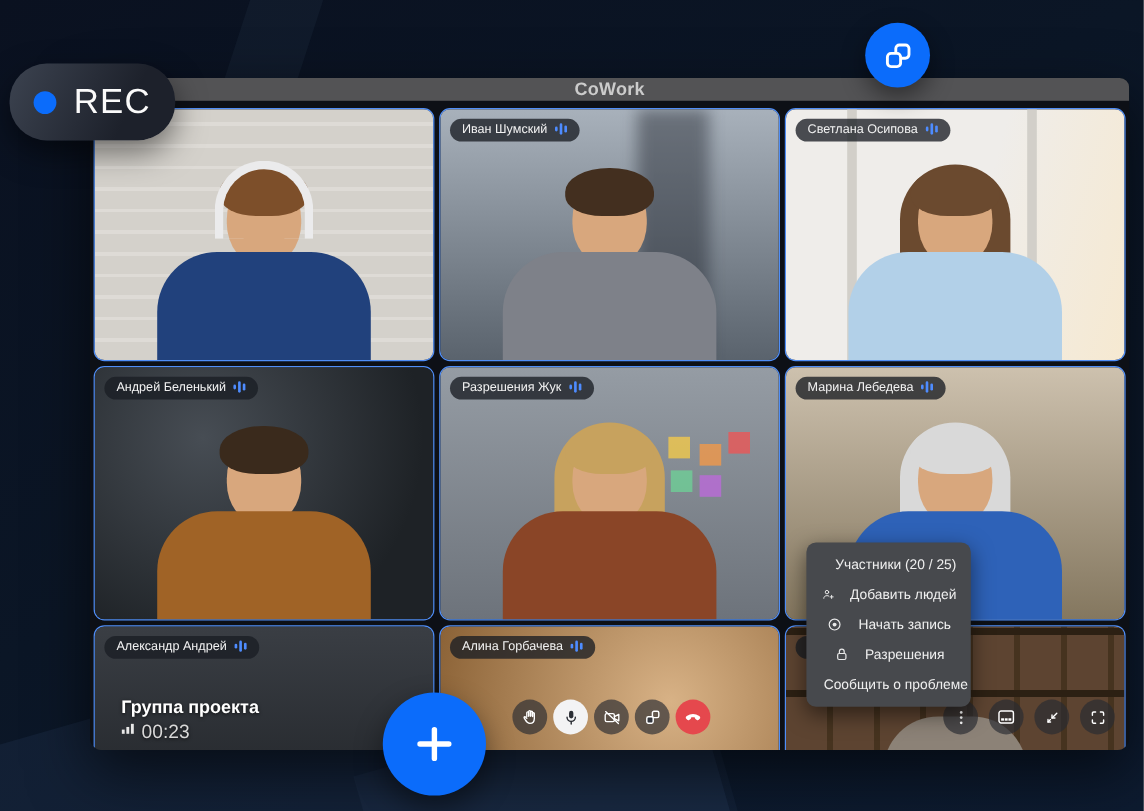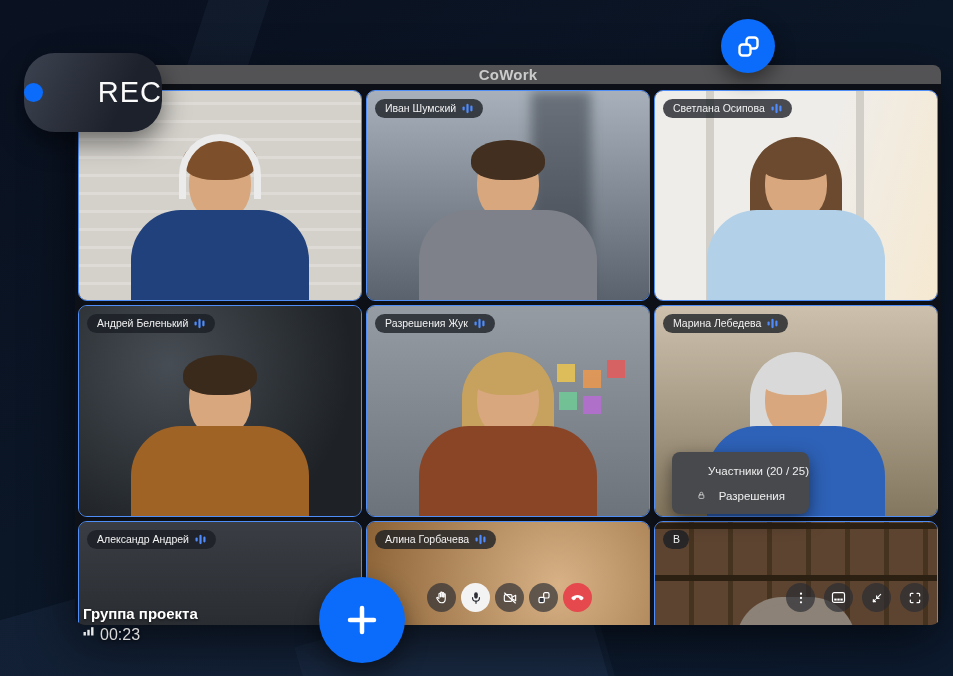--- a/index.html
+++ b/index.html
@@ -68,61 +68,61 @@
   .p8 { background:radial-gradient(circle at 68% 30%,#d8b286 0%,#8a6135 85%); --hair:#e3c487; }
   .p9 { background:repeating-linear-gradient(90deg,#5d4431 0 34px,#46331f 34px 39px); --hair:#8c8277; }
   .p9::before { content:''; position:absolute; inset:0; background:repeating-linear-gradient(0deg,transparent 0 46px,#2c2013 46px 52px); }
   .r3 .head { top:56%; width:116px; height:140px; }
   .r3 .hairlong { top:50%; width:160px; height:180px; }
   .p9 .head { top:42%; width:84px; height:100px; }
   .p9 .hairlong { top:36%; width:120px; height:150px; }
 
   
   .pill {
-    position:absolute; top:8px; left:8px; z-index:5; display:flex; align-items:center; gap:6px;
+    position:absolute; top:8px; left:8px; z-index:5; display:flex; gap:6px;
     background:rgba(26,29,36,.78); border-radius:11px; padding:3px 9px 4px 10px;
   }
   .pill .pname { color:#f2f2f2; font-size:10.5px; }
 
   
   .rec-badge {
-    position:absolute; left:24px; top:53px; width:138px; height:79px; border-radius:31px;
+    position:absolute; left:8px; top:53px; width:138px; height:64px; border-radius:31px;
     background:linear-gradient(115deg,#3c4350 0%,#1d212b 70%);
-    display:flex; align-items:center; justify-content:space-between; gap:14px;
+    display:flex; align-items:center; justify-content:center; gap:14px;
     box-shadow:0 10px 26px rgba(0,0,0,.5); z-index:40;
   }
   .rec-dot { width:19px; height:19px; border-radius:50%; background:#0b6cfb; }
   .rec-label { color:#fafafa; font-size:29px; letter-spacing:1px; }
 
   .pip-button {
     position:absolute; left:721px; top:19px; width:54px; height:54px; border-radius:50%;
     background:#0b6cfb; display:flex; align-items:center; justify-content:center;
     box-shadow:0 8px 20px rgba(0,0,0,.45); z-index:40;
   }
 
-  .group-info { position:absolute; left:83px; top:581px; z-index:20; text-shadow:0 1px 3px rgba(0,0,0,.7);margin-top:24px; }
+  .group-info { position:absolute; left:101px; top:581px; z-index:20; text-shadow:0 1px 3px rgba(0,0,0,.7); }
   .group-title { color:#fff; font-size:15px; font-weight:bold; }
   .group-duration { display:flex; align-items:flex-start; gap:5px; margin-top:4px; color:#d8d8d8; font-size:16px; }
 
   .call-controls { position:absolute; left:427px; top:583px; display:flex; gap:5px; z-index:20; }
   .ctrl {
     width:29px; height:29px; border-radius:50%; background:rgba(40,43,50,.66);
     display:flex; align-items:center; justify-content:center;
   }
   .ctrl.mic { background:#f3f3f4; }
   .ctrl.end { background:#e5484d; }
 
   .view-controls { position:absolute; left:786px; top:583px; display:flex; gap:9px; z-index:20; }
 
   .context-menu {
     position:absolute; left:672px; top:452px; width:137px; z-index:30;
     background:#47494d; border-radius:8px; padding:6px 0;
     box-shadow:0 6px 18px rgba(0,0,0,.5);
   }
-  .mi { display:flex; align-items:center; gap:12px; height:25px; padding:0 24px; white-space:nowrap; }
+  .mi { display:flex; align-items:center; gap:12px; height:25px; padding:0 12px; white-space:nowrap;justify-content:center; }
   .mi span { color:#efefef; font-size:11.5px; }
 
   .add-button {
     position:absolute; left:319px; top:577px; width:86px; height:86px; border-radius:50%;
     background:#0b6cfb; display:flex; align-items:center; justify-content:center;
     box-shadow:0 10px 24px rgba(0,0,0,.45); z-index:40;
   }
   svg { display:block; }
 </style>
 </head>
@@ -364,24 +364,48 @@
     <svg width="15" height="15" viewBox="0 0 24 24" fill="none" stroke="#e9e9e9" stroke-width="1.6" stroke-linecap="round">
       <circle cx="9" cy="8" r="2.7"></circle>
       <path d="M4.3 17.5c0-2.7 2.1-4.3 4.7-4.3s4.7 1.6 4.7 4.3"></path>
       <path d="M15.3 6a2.3 2.3 0 1 1 .6 4.5"></path>
       <path d="M16 13.4c2.2.2 3.8 1.6 3.8 3.7"></path>
     </svg>
     <span>Участники (20 / 25)</span>
   </div>
   <div class="mi">
     <svg width="15" height="15" viewBox="0 0 24 24" fill="none" stroke="#e9e9e9" stroke-width="1.6" stroke-linecap="round">
+      <circle cx="10" cy="8" r="2.8"></circle>
+      <path d="M4.8 18c0-2.7 2.3-4.3 5.2-4.3 1 0 2 .2 2.8.6"></path>
+      <line x1="17.5" y1="13.2" x2="17.5" y2="18.2"></line>
+      <line x1="15" y1="15.7" x2="20" y2="15.7"></line>
+    </svg>
+    <span>Добавить людей</span>
+  </div>
+  <div class="mi">
+    <svg width="15" height="15" viewBox="0 0 24 24" fill="none" stroke="#e9e9e9" stroke-width="1.6">
+      <circle cx="12" cy="12" r="7.2"></circle>
+      <circle cx="12" cy="12" r="2.6" fill="#e9e9e9" stroke="none"></circle>
+    </svg>
+    <span>Начать запись</span>
+  </div>
+  <div class="mi">
+    <svg width="15" height="15" viewBox="0 0 24 24" fill="none" stroke="#e9e9e9" stroke-width="1.6" stroke-linecap="round">
       <rect x="6.5" y="10.5" width="11" height="8" rx="2"></rect>
       <path d="M8.8 10.5V8a3.2 3.2 0 0 1 6.4 0v2.5"></path>
     </svg>
     <span>Разрешения</span>
+  </div>
+  <div class="mi">
+    <svg width="15" height="15" viewBox="0 0 24 24" fill="none" stroke="#e9e9e9" stroke-width="1.6" stroke-linecap="round">
+      <rect x="4.5" y="5" width="15" height="13.5" rx="2.5"></rect>
+      <line x1="12" y1="8.6" x2="12" y2="12.4"></line>
+      <circle cx="12" cy="15.2" r="0.9" fill="#e9e9e9" stroke="none"></circle>
+    </svg>
+    <span>Сообщить о проблеме</span>
   </div>
 </div>
 
 <div class="add-button">
   <svg width="40" height="40" viewBox="0 0 40 40" fill="none" stroke="#fff" stroke-width="4.5" stroke-linecap="round">
     <line x1="8" y1="20" x2="32" y2="20"></line>
     <line x1="20" y1="8" x2="20" y2="32"></line>
   </svg>
 </div>
 

